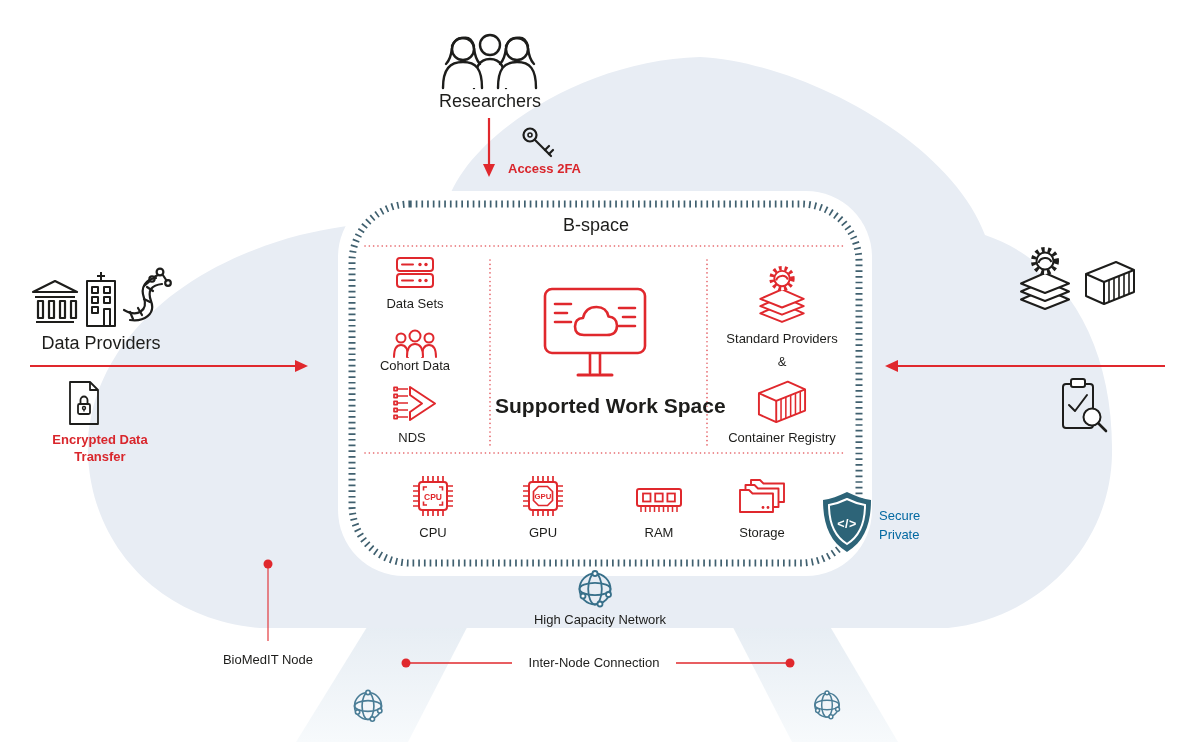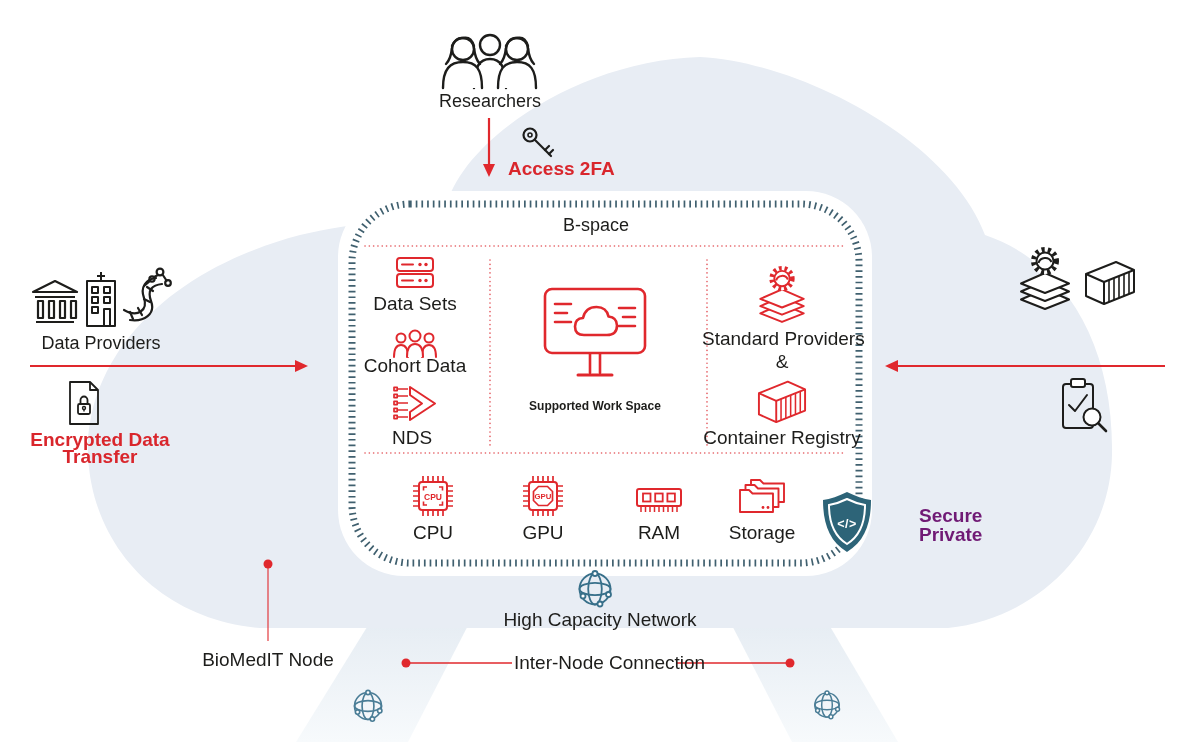--- a/index.html
+++ b/index.html
@@ -1,26 +1,26 @@
 <!DOCTYPE html>
 <html><head>
 <meta charset="utf-8">
 <style>
   html,body{margin:0;padding:0;background:#fff;}
   .stage{position:relative;width:1200px;height:742px;background:#fff;overflow:hidden;
          font-family:"Liberation Sans","DejaVu Sans",sans-serif;color:#1d1d1b;padding-left:32px;}
   .stage svg{display:block;}
   .abs{position:absolute;}
-  .lbl{position:absolute;text-align:center;font-size:19px;line-height:18px;color:#1d1d1b;white-space:nowrap;}
+  .lbl{position:absolute;text-align:center;font-size:13px;line-height:18px;color:#1d1d1b;white-space:nowrap;}
   .lbl.wrap{white-space:normal;}
   .big{font-size:18px;line-height:22px;}
   .bold{font-weight:normal;}
   .red{color:#d9262c;font-weight:bold;}
-  .teal{color:#701a75;font-weight:bold;line-height:19px;text-align:left;margin-left:40px;}
-  .ws{font-size:12px;font-weight:bold;}
+  .teal{color:#0369a1;font-weight:normal;line-height:19px;text-align:left;}
+  .ws{font-size:21px;font-weight:bold;}
 </style>
 </head>
 <body>
 
 <div class="stage">
 
   <svg class="abs" style="left:0;top:0" width="1200" height="742" viewBox="0 0 1200 742">
     <defs>
       <linearGradient id="legGrad" x1="0" y1="0" x2="0" y2="1">
         <stop offset="0" stop-color="#e4ebf2"></stop>

